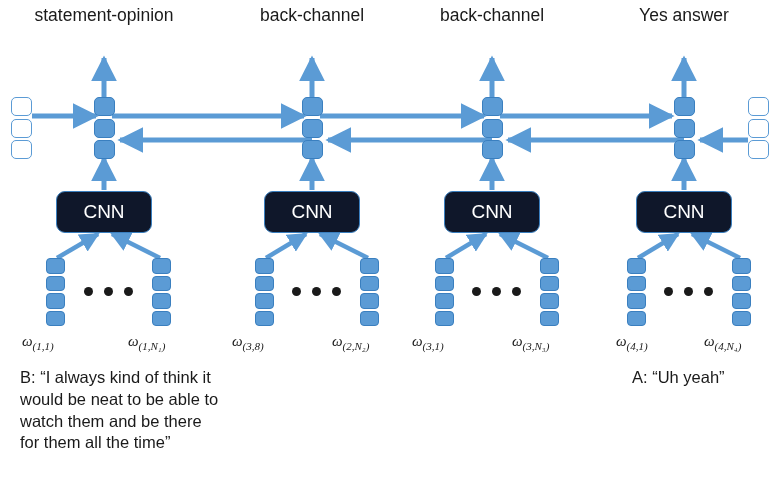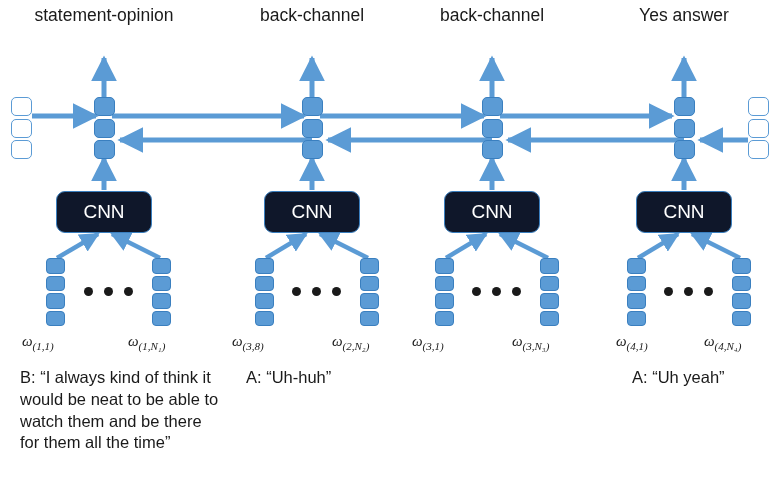--- a/index.html
+++ b/index.html
@@ -333,16 +333,15 @@
   </div>
 
   <div class="abs omega" style="left:616px; top:333px;">
     <span>ω</span><sub>(4,1)</sub>
   </div>
   <div class="abs omega" style="left:704px; top:333px;">
     <span>ω</span><sub>(4,N₄)</sub>
   </div>
 
   <div class="abs transcript" style="left:20px; top:367px; width:205px;">B: “I always kind of think it would be neat to be able to watch them and be there for them all the time”</div>
-  <div class="abs transcript" style="left:246px; top:367px; width:175px;">A: “Uh-huh”</div>
   <div class="abs transcript" style="left:632px; top:367px; width:160px;">A: “Uh yeah”</div>
 
 </div>
 
 </body></html>

